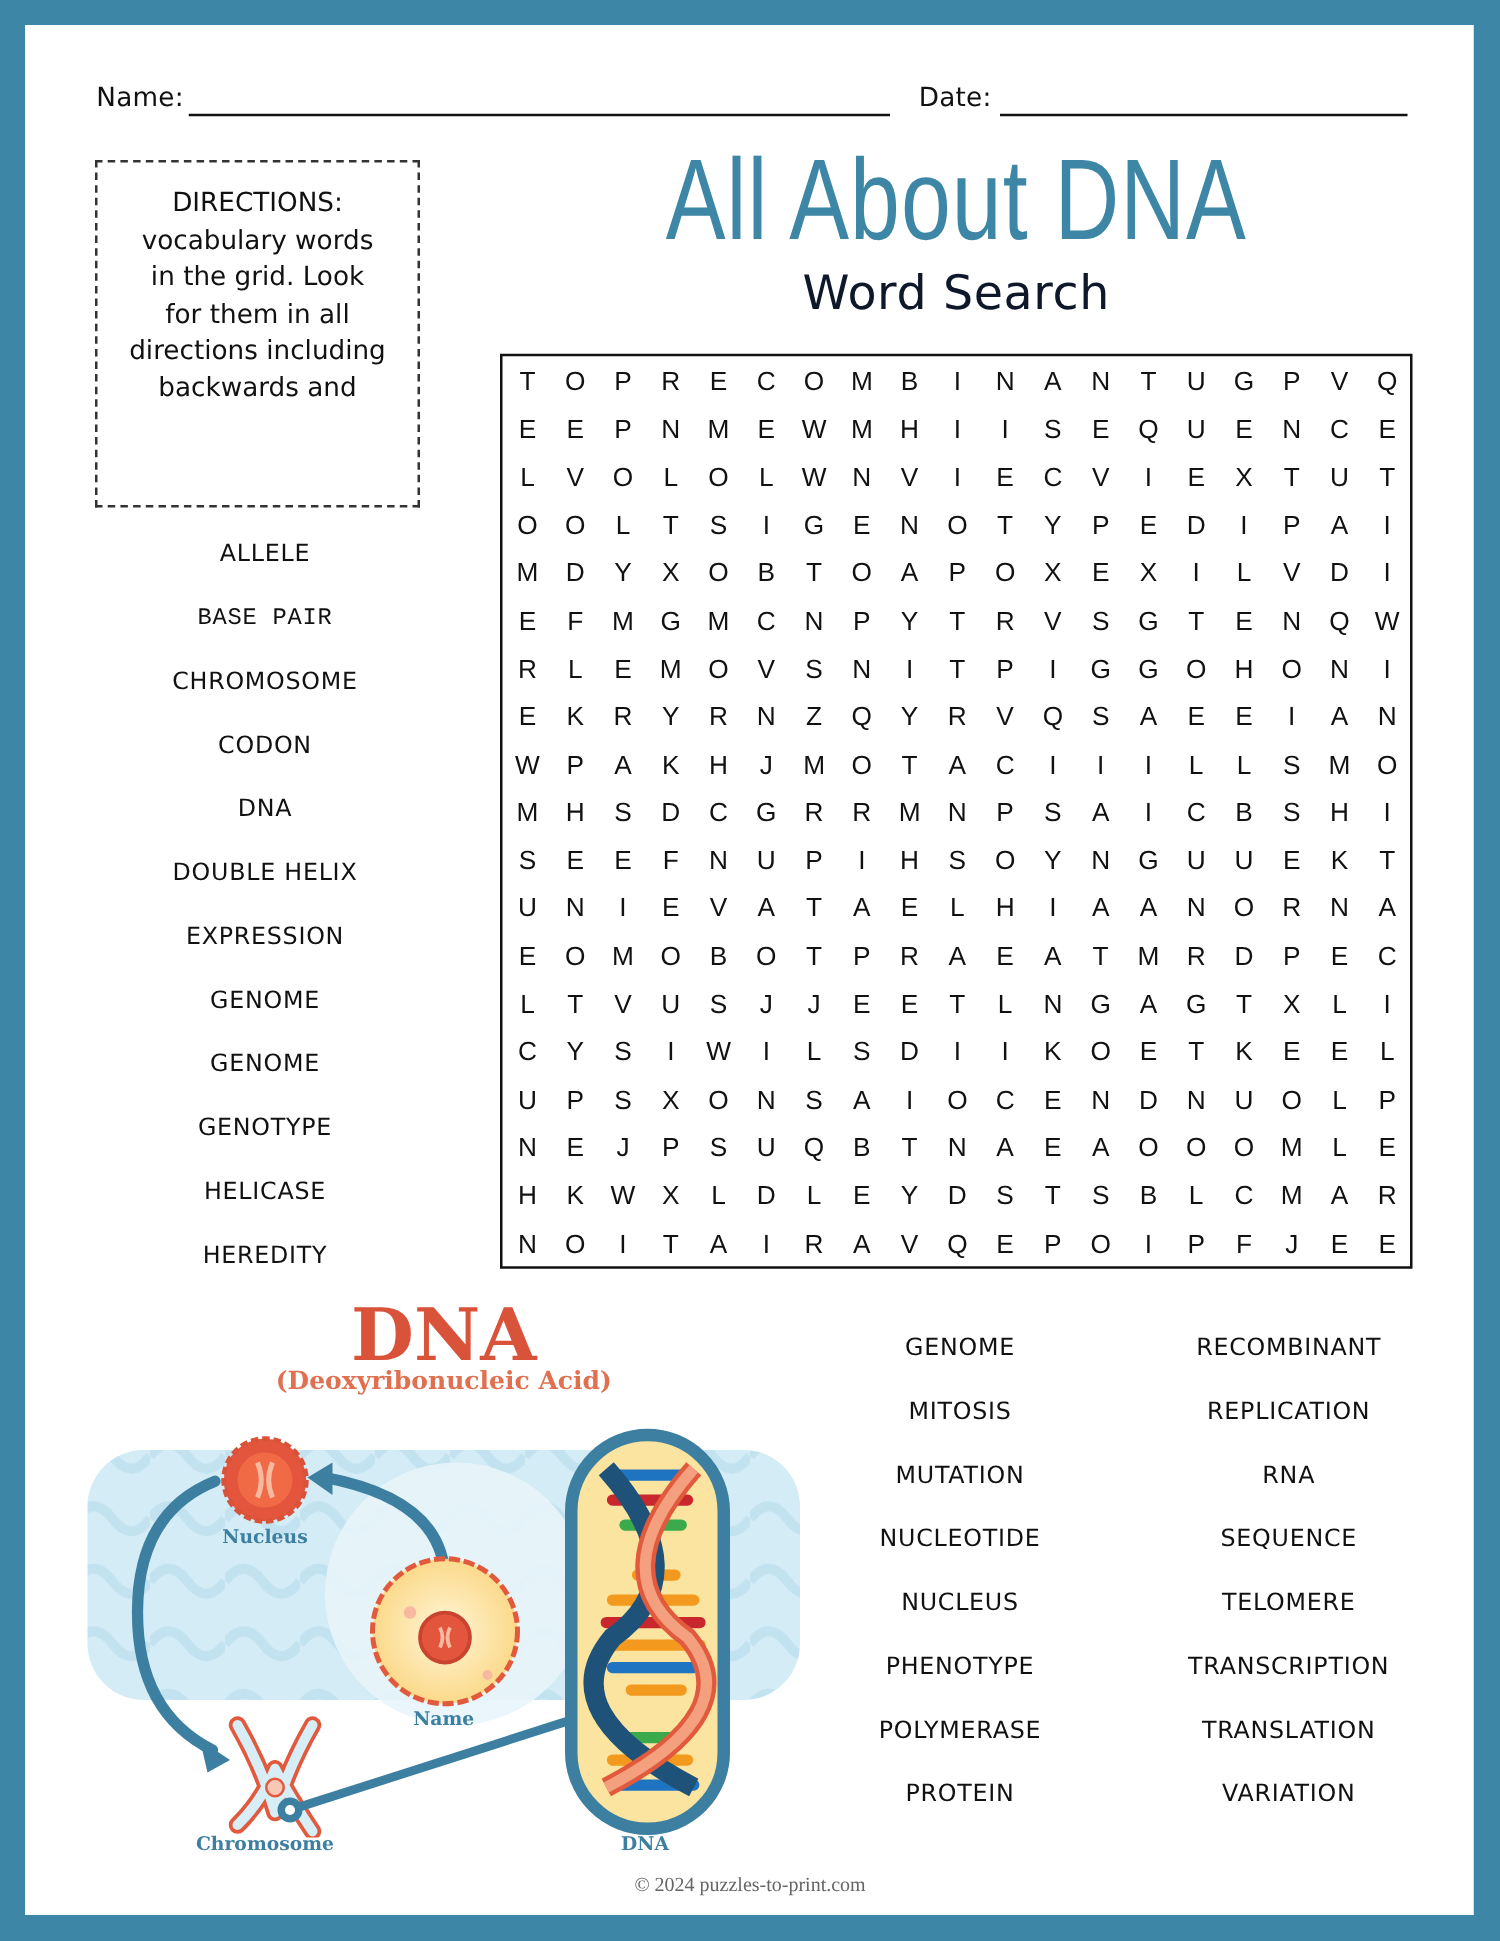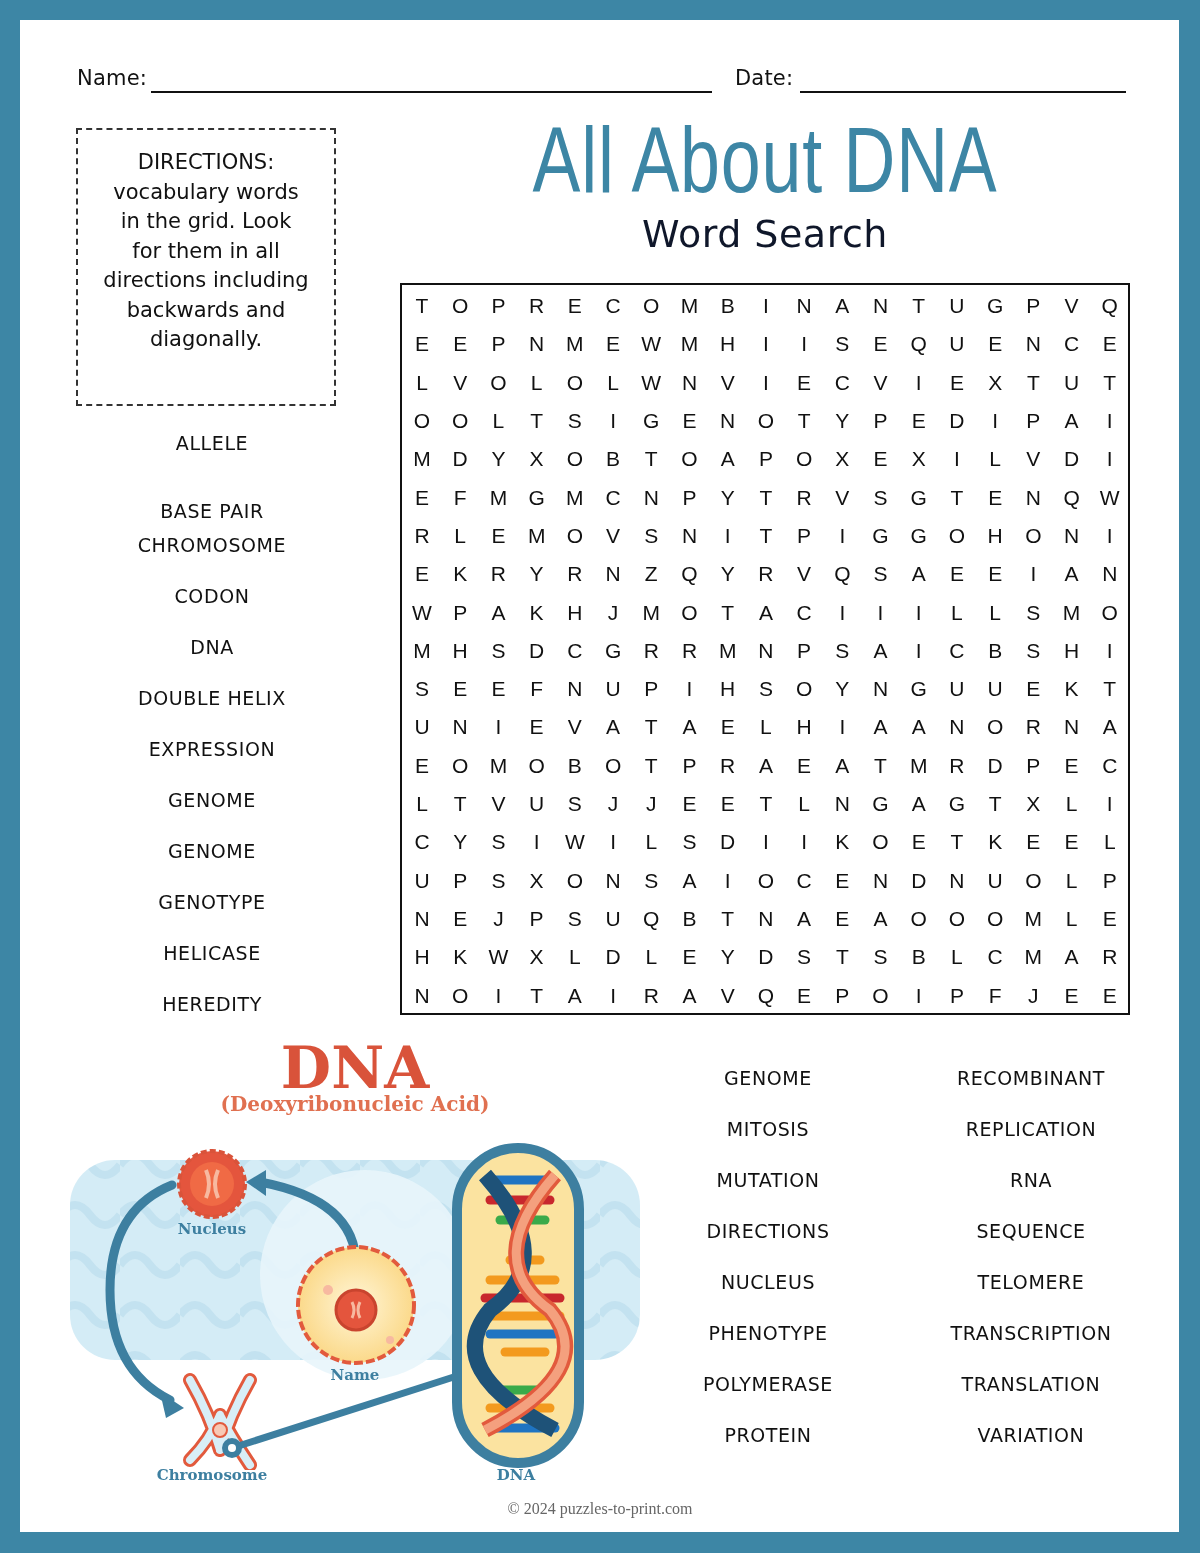--- a/index.html
+++ b/index.html
@@ -30,21 +30,20 @@
 <div class="abs hand field-label" style="left:735px;top:66px;">Date:</div>
 <div class="abs field-line" style="left:800px;top:91px;width:326px;"></div>
 
 <div class="abs directions hand" style="left:76px;top:128px;width:260px;height:278px;">
   <div>DIRECTIONS:</div>
   <div>vocabulary words</div>
   <div>in the grid.  Look</div>
   <div>for them in all</div>
   <div>directions including</div>
   <div>backwards and</div>
-  <div>diagonally.</div>
 </div>
 
 <div class="abs title" style="left:465px;top:114px;width:600px;">All About DNA</div>
 <div class="abs subtitle hand" style="left:565px;top:212px;width:400px;">Word Search</div>
 
 <div class="abs grid" id="grid" style="left:400px;top:283px;width:730px;height:732px;">
     <div class="grid-row" style="top: 2px;">
       <div class="cell" style="left: 1px;">T</div>
       <div class="cell" style="left: 39.2105px;">O</div>
       <div class="cell" style="left: 77.4211px;">P</div>
@@ -440,38 +439,38 @@
       <div class="cell" style="left: 535.947px;">P</div>
       <div class="cell" style="left: 574.158px;">F</div>
       <div class="cell" style="left: 612.368px;">J</div>
       <div class="cell" style="left: 650.579px;">E</div>
       <div class="cell" style="left: 688.789px;">E</div>
     </div>
   </div>
 
 <div id="left-list">
     <div class="word hand" style="left: 212px; top: 432px;">ALLELE</div>
-    <div class="word hand" style="left: 212px; top: 500px;">BASE PAIR</div>
+    <div class="word hand" style="left: 212px; top: 483px; font-family: Liberation Mono, monospace;">BASE PAIR</div>
     <div class="word hand" style="left: 212px; top: 534px;">CHROMOSOME</div>
     <div class="word hand" style="left: 212px; top: 585px;">CODON</div>
     <div class="word hand" style="left: 212px; top: 636px;">DNA</div>
     <div class="word hand" style="left: 212px; top: 687px;">DOUBLE HELIX</div>
     <div class="word hand" style="left: 212px; top: 738px;">EXPRESSION</div>
     <div class="word hand" style="left: 212px; top: 789px;">GENOME</div>
     <div class="word hand" style="left: 212px; top: 840px;">GENOME</div>
     <div class="word hand" style="left: 212px; top: 891px;">GENOTYPE</div>
     <div class="word hand" style="left: 212px; top: 942px;">HELICASE</div>
     <div class="word hand" style="left: 212px; top: 993px;">HEREDITY</div>
   </div>
 
 <div id="mid-list">
     <div class="word hand" style="left: 768px; top: 1067px;">GENOME</div>
     <div class="word hand" style="left: 768px; top: 1118px;">MITOSIS</div>
     <div class="word hand" style="left: 768px; top: 1169px;">MUTATION</div>
-    <div class="word hand" style="left: 768px; top: 1220px;">DIRECTIONS</div>
+    <div class="word hand" style="left: 768px; top: 1220px;">NUCLEOTIDE</div>
     <div class="word hand" style="left: 768px; top: 1271px;">NUCLEUS</div>
     <div class="word hand" style="left: 768px; top: 1322px;">PHENOTYPE</div>
     <div class="word hand" style="left: 768px; top: 1373px;">POLYMERASE</div>
     <div class="word hand" style="left: 768px; top: 1424px;">PROTEIN</div>
   </div>
 <div id="right-list">
     <div class="word hand" style="left: 1031px; top: 1067px;">RECOMBINANT</div>
     <div class="word hand" style="left: 1031px; top: 1118px;">REPLICATION</div>
     <div class="word hand" style="left: 1031px; top: 1169px;">RNA</div>
     <div class="word hand" style="left: 1031px; top: 1220px;">SEQUENCE</div>

